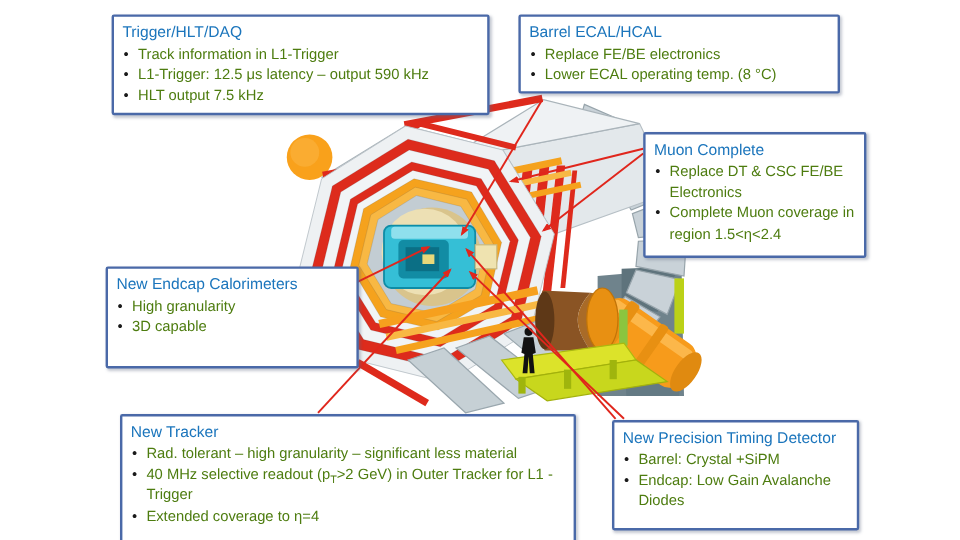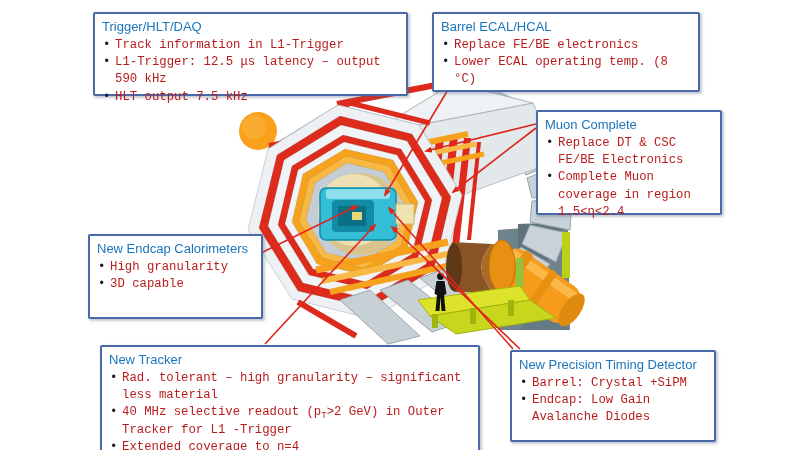--- a/index.html
+++ b/index.html
@@ -4,21 +4,21 @@
 <style>
   html,body{margin:0;padding:0;background:#fff;}
   #slide{position:relative;width:800px;height:450px;background:#ffffff;overflow:hidden;
          font-family:"Liberation Sans","DejaVu Sans",sans-serif;}
   #detector-svg{position:absolute;left:0;top:0;}
   #callout-layer{position:absolute;left:0;top:0;pointer-events:none;}
   .callout-box{position:absolute;background:#ffffff;border:2px solid #4a69a8;border-radius:2px;
                padding:4px 7px 19px 7px;box-sizing:border-box;
                box-shadow:1.5px 1.5px 2.5px rgba(90,100,125,.35);z-index:5;}
   .box-title{color:#1b75bc;font-size:13px;line-height:1.35;margin:0 0 1px 0;}
-  .bullet{position:relative;padding-left:13px;font-size:12.3px;line-height:1.42;color:#b91c1c;font-family:Liberation Mono, monospace;}
+  .bullet{position:relative;padding-left:13px;font-size:12.3px;line-height:1.42;color:#4d7c0f;}
   .bullet::before{content:"\2022";position:absolute;left:1px;top:0;color:#1a1a1a;}
   .bullet sub{font-size:9px;line-height:0;}
   .callout-line{stroke:#e0261c;stroke-width:1.6;}
 </style>
 </head>
 <body>
 
 <div id="slide">
 
   <svg id="detector-svg" width="800" height="450" viewBox="0 0 800 450">
@@ -146,33 +146,33 @@
       <line x1="520" y1="349" x2="392" y2="227" class="callout-line" marker-end="url(#arrow)"></line>
     </svg>
 
   <div class="callout-box" style="left:93px;top:12px;width:315px;height:84px">
     <div class="box-title">Trigger/HLT/DAQ</div>
     <div class="bullet"><span>Track information in L1-Trigger</span></div>
     <div class="bullet"><span>L1-Trigger: 12.5 μs latency – output 590 kHz</span></div>
     <div class="bullet"><span>HLT output 7.5 kHz</span></div>
   </div>
 
-  <div class="callout-box" style="left:432px;top:12px;width:268px;height:80px">
+  <div class="callout-box" style="left:432px;top:12px;width:268px;height:66px">
     <div class="box-title">Barrel ECAL/HCAL</div>
     <div class="bullet"><span>Replace FE/BE electronics</span></div>
     <div class="bullet"><span>Lower ECAL operating temp. (8 °C)</span></div>
   </div>
 
   <div class="callout-box" style="left:536px;top:110px;width:186px;height:105px">
     <div class="box-title">Muon Complete</div>
     <div class="bullet"><span>Replace DT &amp; CSC FE/BE Electronics</span></div>
     <div class="bullet"><span>Complete Muon coverage in region 1.5&lt;η&lt;2.4</span></div>
   </div>
 
-  <div class="callout-box" style="left:88px;top:234px;width:175px;height:85px">
+  <div class="callout-box" style="left:88px;top:222px;width:211px;height:85px">
     <div class="box-title">New Endcap Calorimeters</div>
     <div class="bullet"><span>High granularity</span></div>
     <div class="bullet"><span>3D capable</span></div>
   </div>
 
   <div class="callout-box" style="left:100px;top:345px;width:380px;height:123px">
     <div class="box-title">New Tracker</div>
     <div class="bullet"><span>Rad. tolerant – high granularity – significant less material</span></div>
     <div class="bullet"><span>40 MHz selective readout (p</span><sub>T</sub><span>&gt;2 GeV) in Outer Tracker for L1 -Trigger</span></div>
     <div class="bullet"><span>Extended coverage to η=4</span></div>

